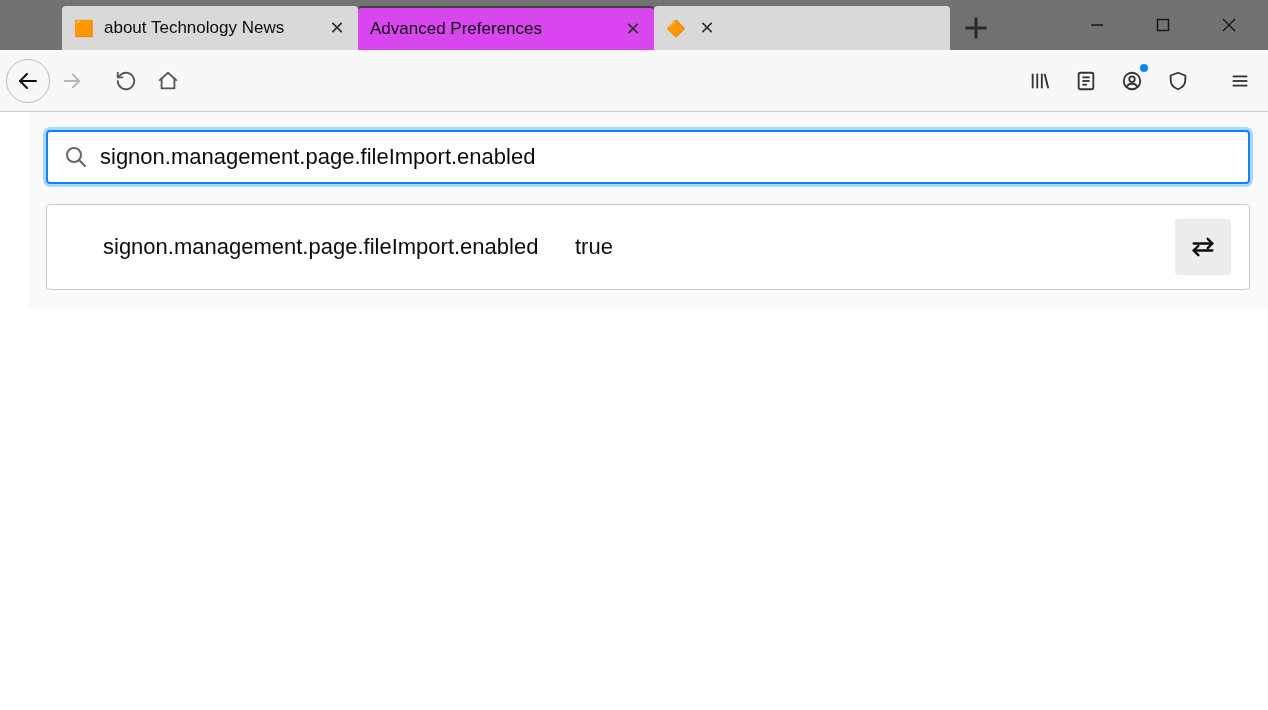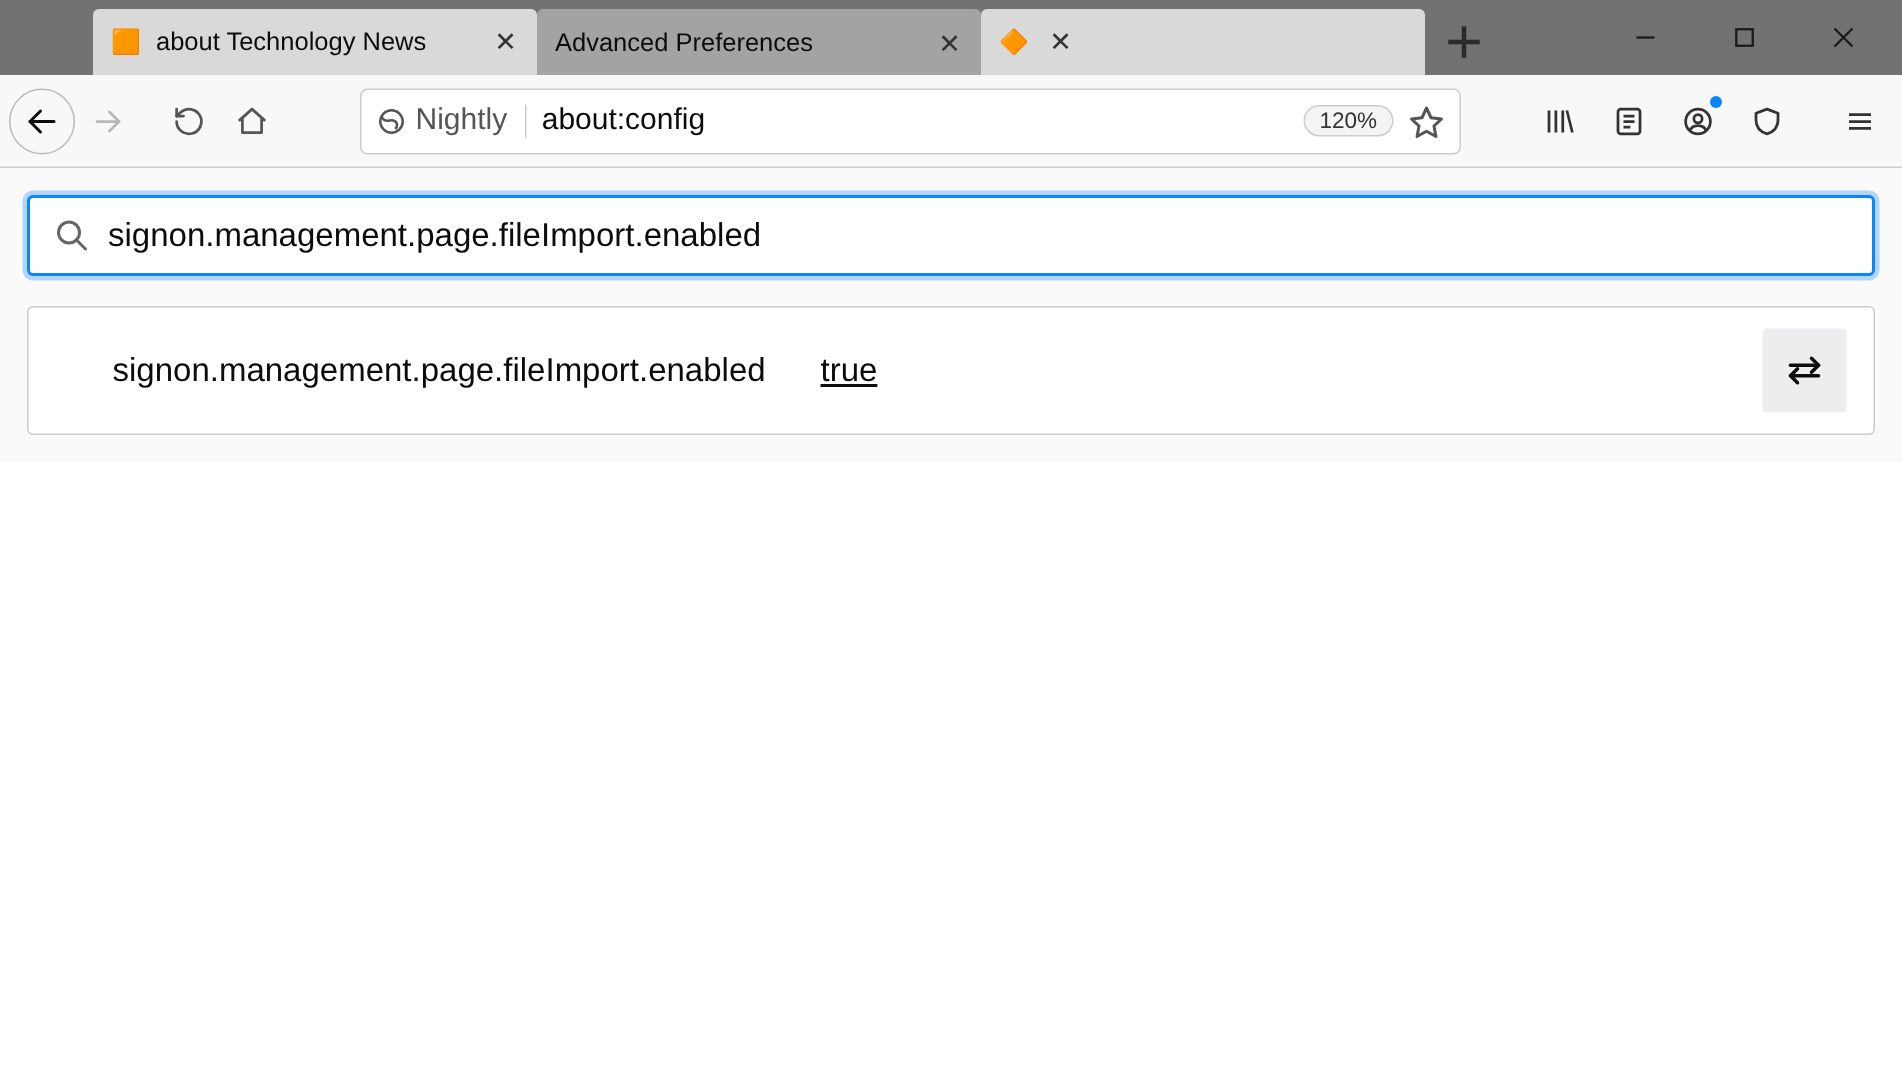--- a/index.html
+++ b/index.html
@@ -27,22 +27,22 @@
       width: 296px;
       font-size: 17px;
       color: #0c0c0d;
       gap: 10px;
       border-top-left-radius: 4px;
       border-top-right-radius: 4px;
       position: relative;
     }
     .tab.inactive { background: #d9d9d9; color: #0c0c0d; }
     .tab.active {
-      background: #a3a3a3;
-      border-top: 2px solid #a3a3a3;
+      background: #d946ef;
+      border-top: 2px solid #404040;
     }
     .tab-favicon {
       width: 20px; height: 20px;
       display: inline-flex; align-items: center; justify-content: center;
       font-size: 16px;
     }
     .tab-label { flex: 1; white-space: nowrap; overflow: hidden; text-overflow: ellipsis; }
     .tab-close {
       width: 22px; height: 22px;
       display: inline-flex; align-items: center; justify-content: center;
@@ -150,20 +150,21 @@
       width: 8px; height: 8px;
       background: #0a84ff;
       border-radius: 50%;
       top: 3px; right: 6px;
     }
     
     
     .content {
       padding: 18px;
       background: #fafafb;
+      margin-left: 28px;
     }
     .search-wrap {
       border: 2px solid #0a84ff;
       box-shadow: 0 0 0 3px rgba(10,132,255,0.3);
       border-radius: 4px;
       background: #fff;
       display: flex;
       align-items: center;
       padding: 12px 16px;
       gap: 12px;
@@ -179,21 +180,21 @@
       border: 1px solid #ccc;
       border-radius: 4px;
       background: #fff;
       display: flex;
       align-items: center;
       padding: 14px 18px 14px 56px;
       gap: 12px;
       font-size: 22px;
     }
     .pref-name { width: 460px; color: #0c0c0d; word-break: break-word; line-height: 1.55; }
-    .pref-value { flex: 1; color: #0c0c0d; text-decoration: underline; }
+    .pref-value { flex: 1; color: #0c0c0d; }
     .toggle-btn {
       width: 56px; height: 56px;
       background: #ededf0;
       display: inline-flex; align-items: center; justify-content: center;
       border-radius: 3px;
     }
     .toggle-btn svg { width: 28px; height: 28px; color: #0c0c0d; }
   </style>
 </head>
 <body>
@@ -261,37 +262,20 @@
         <polyline points="3 3 3 8 8 8"></polyline>
       </svg>
   </div>
   <div class="nav-btn">
     <svg viewBox="0 0 24 24" fill="none" stroke="currentColor" stroke-width="2" stroke-linecap="round" stroke-linejoin="round">
         <path d="M3 11l9-8 9 8"></path>
         <path d="M5 10v10h14V10"></path>
       </svg>
   </div>
 
-  <div class="urlbar">
-    <div class="urlbar-identity">
-      <svg viewBox="0 0 24 24" fill="none" stroke="currentColor" stroke-width="2">
-          <circle cx="12" cy="12" r="9"></circle>
-          <path d="M4 8c2 5 6 3 8 3 4 0 6 4 3 7"></path>
-        </svg>
-      <span>Nightly</span>
-      <span style="border-left:1px solid #ccc;height:22px;margin-left:6px;"></span>
-    </div>
-    <input class="urlbar-input" type="text" value="about:config" style="">
-    <span class="urlbar-zoom">120%</span>
-    <span class="urlbar-star">
-      <svg viewBox="0 0 24 24" width="24" height="24" fill="none" stroke="currentColor" stroke-width="2" stroke-linejoin="round">
-          <polygon points="12 3 15 9.5 22 10.3 17 15 18.3 22 12 18.5 5.7 22 7 15 2 10.3 9 9.5 12 3"></polygon>
-        </svg>
-    </span>
-  </div>
 
   <div class="toolbar-right">
     <div class="nav-btn">
       <svg viewBox="0 0 24 24" fill="none" stroke="currentColor" stroke-width="2">
           <line x1="4" y1="4" x2="4" y2="20"></line>
           <line x1="9" y1="4" x2="9" y2="20"></line>
           <line x1="14" y1="4" x2="14" y2="20"></line>
           <line x1="17" y1="4" x2="21" y2="20"></line>
         </svg>
     </div>

